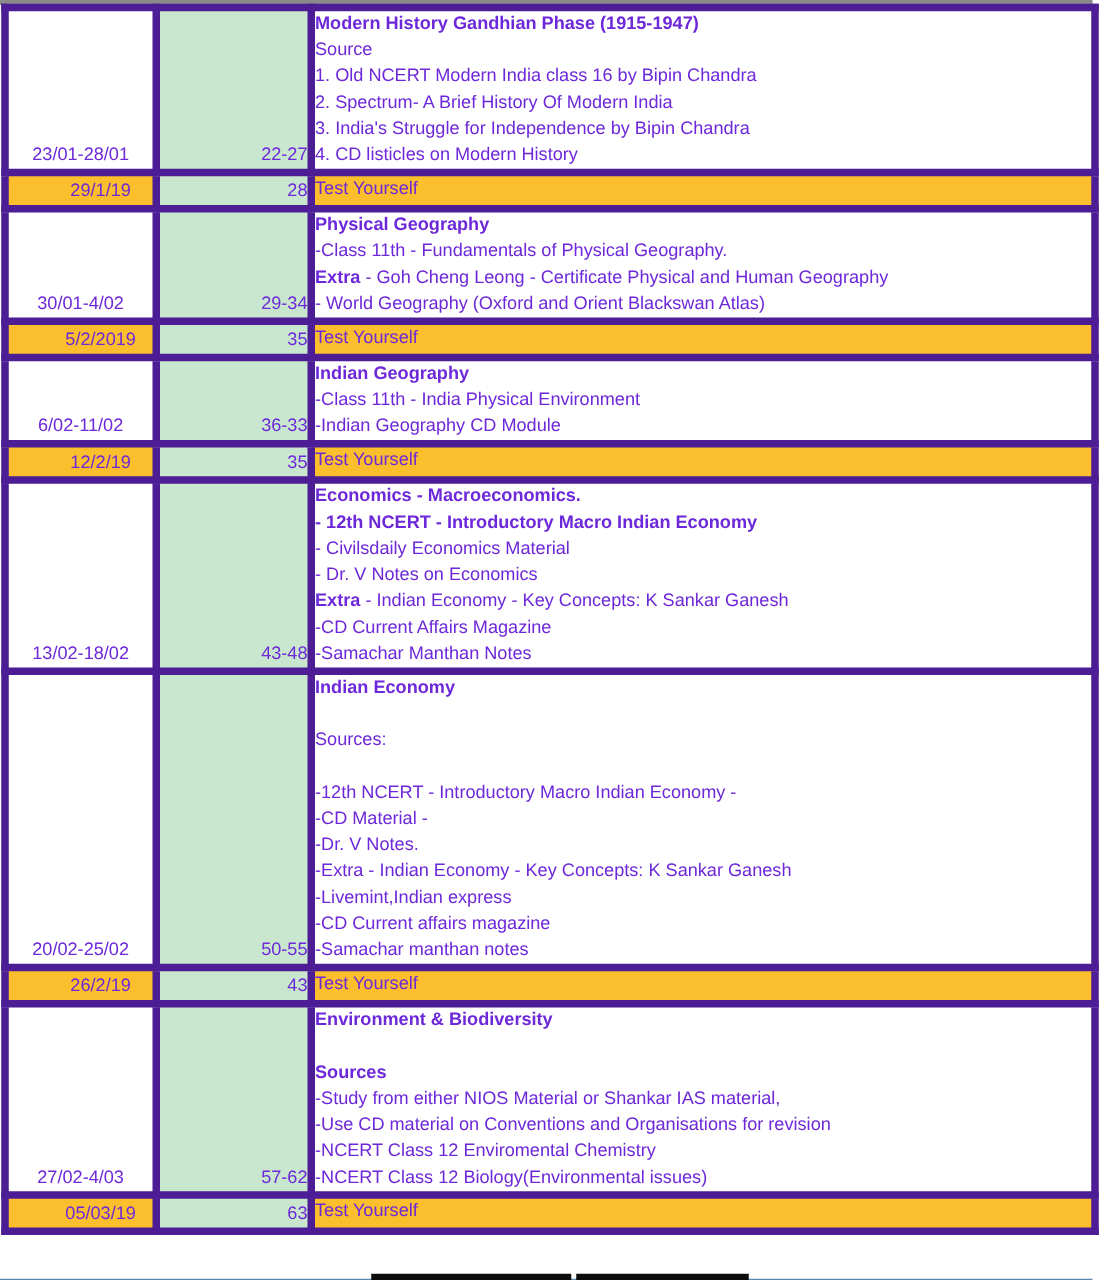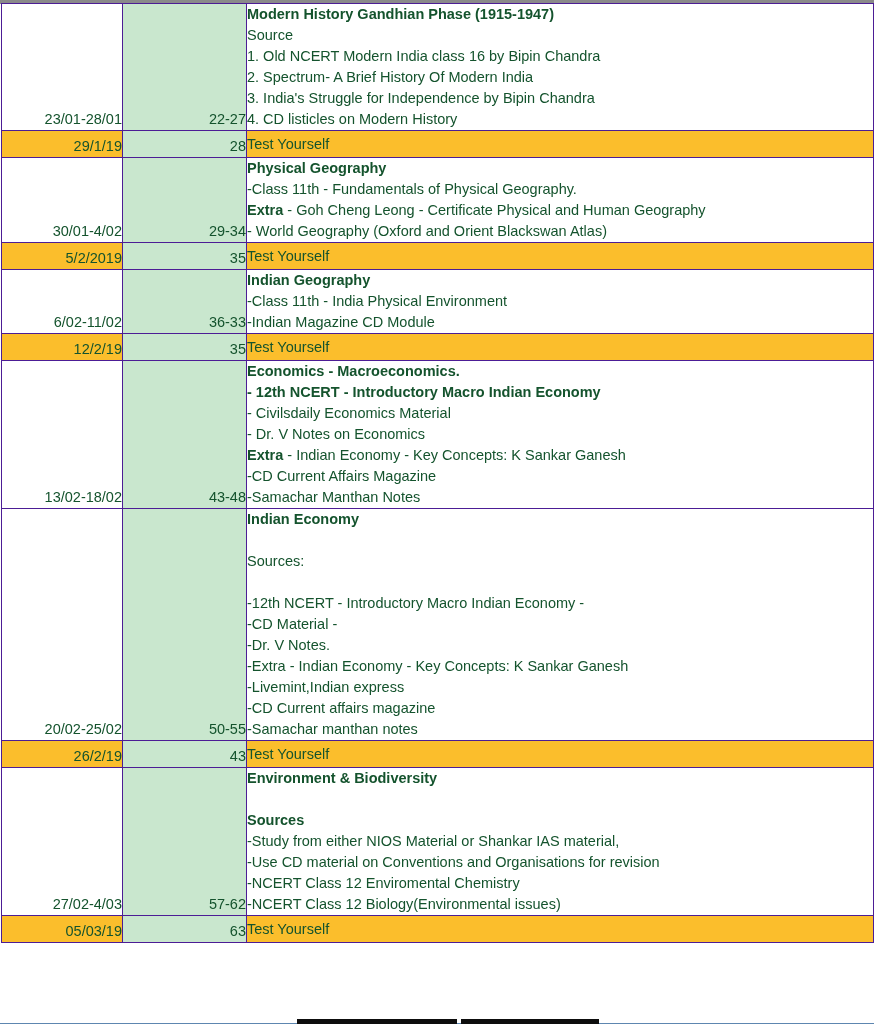--- a/index.html
+++ b/index.html
@@ -27,34 +27,34 @@
   }
   table.grid {
     position: absolute;
     top: 3px;
     left: 1px;
     width: 872px;
     border-collapse: collapse;
     table-layout: fixed;
   }
   table.grid td {
-    border: 1px solid #4c1d95;
+    border: 6px solid #4c1d95;
     padding: 0;
     vertical-align: bottom;
     font-size: 14.5px;
     line-height: 21px;
-    color: #14532d;
+    color: #6d28d9;
   }
   col.c-date  { width: 121px; }
   col.c-pages { width: 124px; }
   col.c-topic { width: 627px; }
 
   
   td.date {
-    text-align: right;
+    text-align: center;
     padding: 0 6px 2px 4px;
     white-space: nowrap;
     background: #ffffff;
   }
   
   td.pages {
     text-align: right;
     padding: 0 6px 2px 4px;
     white-space: nowrap;
     background: #c9e7ce;
@@ -150,21 +150,21 @@
           <td class="topic">
             <span class="ln">Test Yourself</span>
           </td>
         </tr>
         <tr class="study">
           <td class="date">6/02-11/02</td>
           <td class="pages">36-33</td>
           <td class="topic">
             <span class="ln b">Indian Geography</span>
             <span class="ln">-Class 11th - India Physical Environment</span>
-            <span class="ln">-Indian Magazine CD Module</span>
+            <span class="ln">-Indian Geography CD Module</span>
           </td>
         </tr>
         <tr class="test">
           <td class="date">12/2/19</td>
           <td class="pages">35</td>
           <td class="topic">
             <span class="ln">Test Yourself</span>
           </td>
         </tr>
         <tr class="study">

